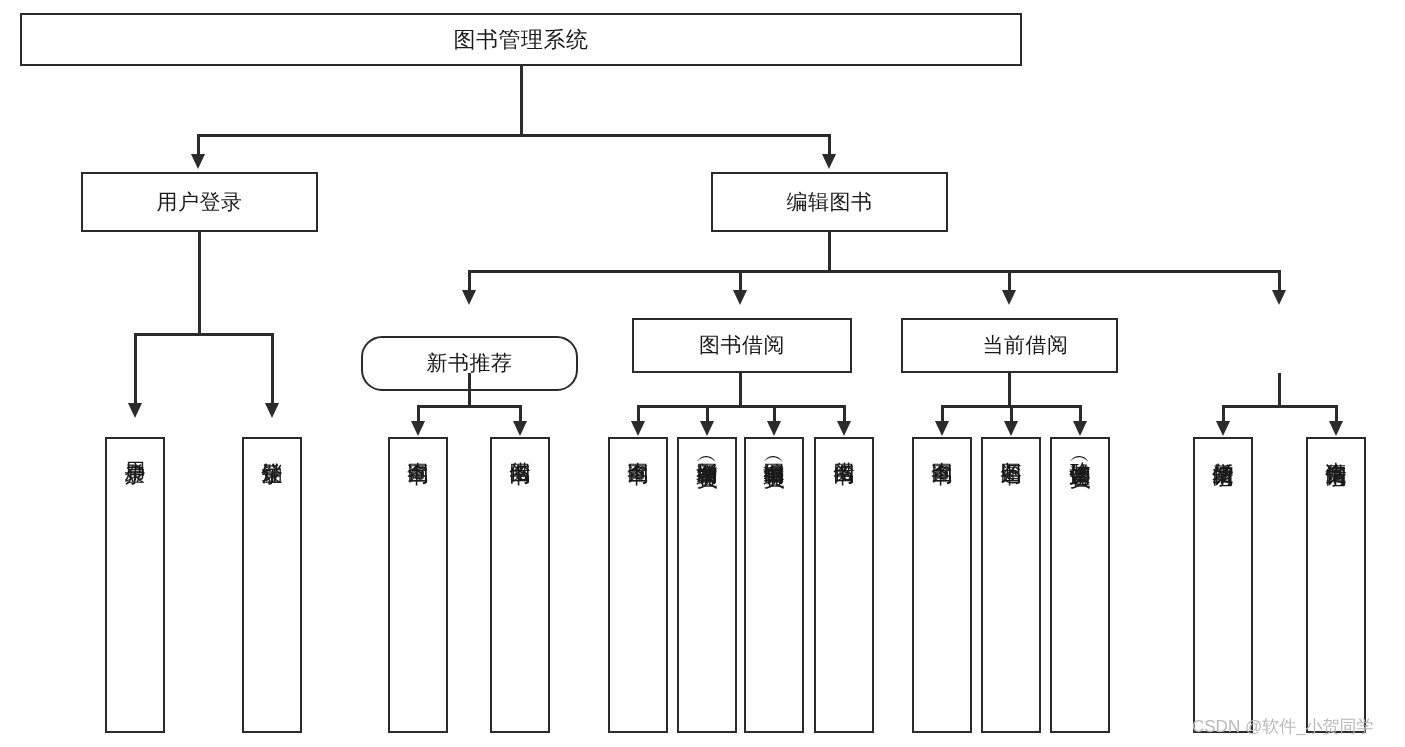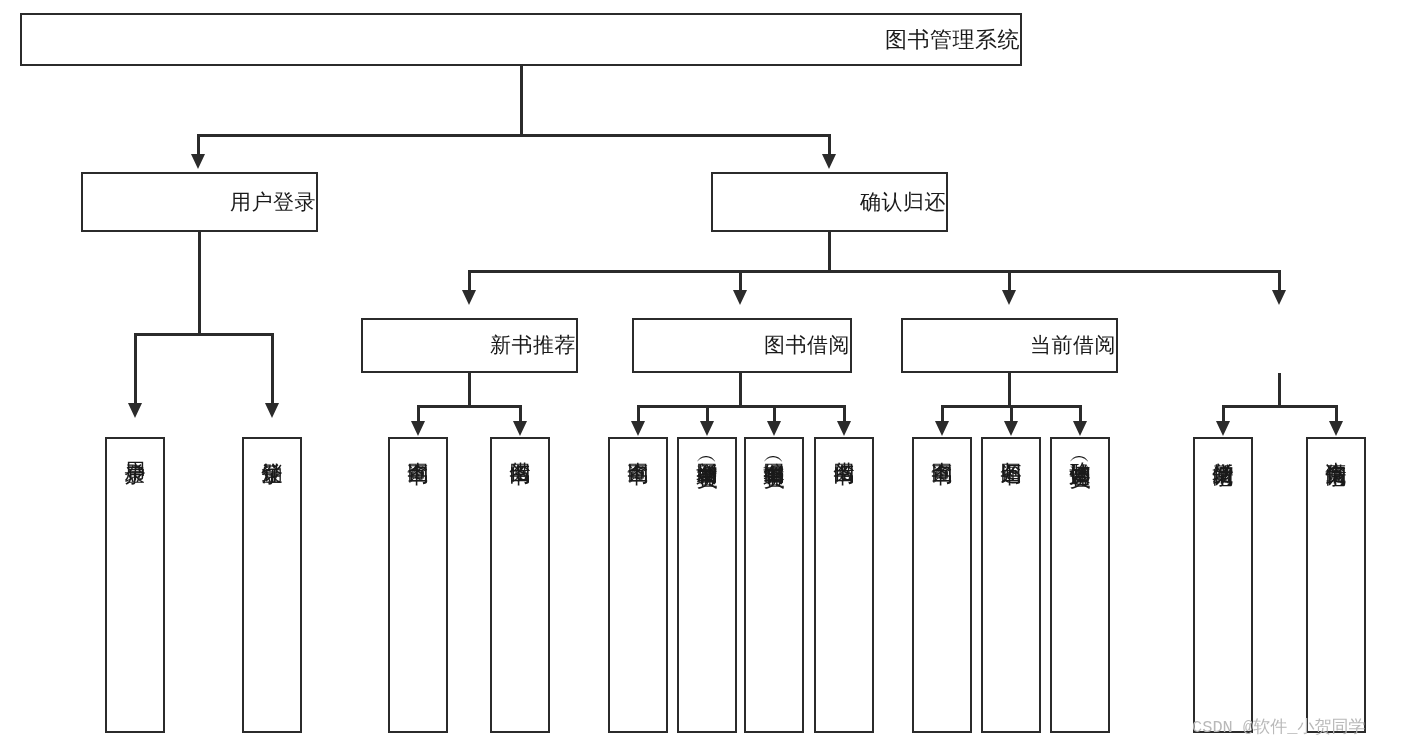--- a/index.html
+++ b/index.html
@@ -19,21 +19,21 @@
     overflow: hidden;
   }
   
   .node {
     position: absolute;
     box-sizing: border-box;
     border: 2.5px solid #2b2b2b;
     background: #ffffff;
     display: flex;
     align-items: center;
-    justify-content: flex-end;
+    justify-content: center;
     color: #1a1a1a;
   }
   .node .label {
     display: block;
     text-align: center;
     line-height: 1.18;
     color: #1a1a1a;
   }
   
   .node.horiz .label {
@@ -71,21 +71,21 @@
     border-left: 7px solid transparent;
     border-right: 7px solid transparent;
     border-top: 15px solid #2b2b2b;
   }
   
   #watermark {
     position: absolute;
     font-size: 17px;
     color: #b9b9b9;
     white-space: nowrap;
-    font-family: Liberation Mono, monospace;
+    font-family: Liberation Sans, sans-serif;
   }
 </style>
 </head>
 <body>
 
 <div id="canvas">
 
   <div class="node horiz root" style="left:20px; top:13px; width:1002px; height:53px;">
     <span class="label">图书管理系统</span>
   </div>
@@ -96,42 +96,42 @@
 
   <div class="seg v" style="left:197px; top:134px; width:2.5px; height:22px;"></div>
   <div class="arrow" style="left:191px; top:154px;"></div>
   <div class="seg v" style="left:828px; top:134px; width:2.5px; height:22px;"></div>
   <div class="arrow" style="left:822px; top:154px;"></div>
 
   <div class="node horiz" style="left:81px; top:172px; width:237px; height:60px;">
     <span class="label">用户登录</span>
   </div>
   <div class="node horiz" style="left:711px; top:172px; width:237px; height:60px;">
-    <span class="label">确认归还</span>
+    <span class="label">编辑图书</span>
   </div>
 
   <div class="seg v" style="left:198px; top:232px; width:2.5px; height:103px;"></div>
   <div class="seg h" style="left:134px; top:333px; width:139px; height:2.5px;"></div>
   <div class="seg v" style="left:134px; top:333px; width:2.5px; height:72px;"></div>
   <div class="arrow" style="left:128px; top:403px;"></div>
   <div class="seg v" style="left:271px; top:333px; width:2.5px; height:72px;"></div>
   <div class="arrow" style="left:265px; top:403px;"></div>
 
   <div class="seg v" style="left:828px; top:232px; width:2.5px; height:40px;"></div>
   <div class="seg h" style="left:468px; top:270px; width:812px; height:2.5px;"></div>
   <div class="seg v" style="left:468px; top:270px; width:2.5px; height:22px;"></div>
   <div class="arrow" style="left:462px; top:290px;"></div>
   <div class="seg v" style="left:739px; top:270px; width:2.5px; height:22px;"></div>
   <div class="arrow" style="left:733px; top:290px;"></div>
   <div class="seg v" style="left:1008px; top:270px; width:2.5px; height:22px;"></div>
   <div class="arrow" style="left:1002px; top:290px;"></div>
   <div class="seg v" style="left:1278px; top:270px; width:2.5px; height:22px;"></div>
   <div class="arrow" style="left:1272px; top:290px;"></div>
 
-  <div class="node horiz" style="left:361px; top:318px; width:217px; height:55px;">
+  <div class="node horiz" style="left:361px; top:336px; width:217px; height:55px;border-radius:21px;">
     <span class="label">新书推荐</span>
   </div>
   <div class="node horiz" style="left:632px; top:318px; width:220px; height:55px;">
     <span class="label">图书借阅</span>
   </div>
   <div class="node horiz" style="left:901px; top:318px; width:217px; height:55px;padding-left:32px;">
     <span class="label">当前借阅</span>
   </div>
 
   <div class="seg v" style="left:468px; top:373px; width:2.5px; height:34px;"></div>

